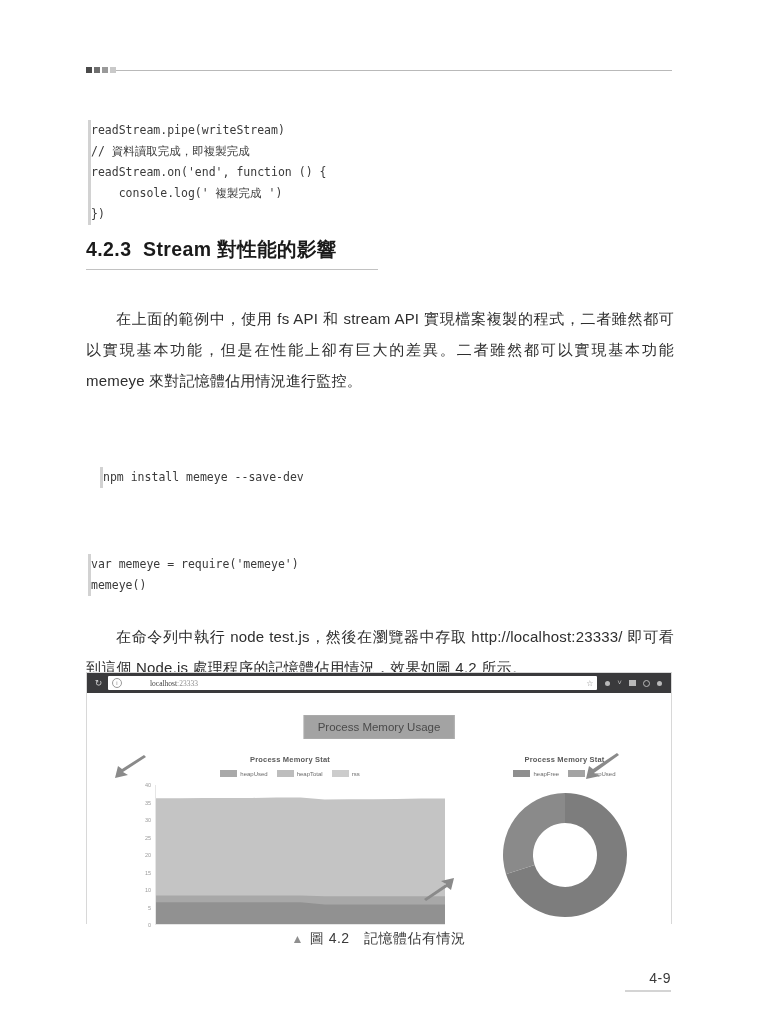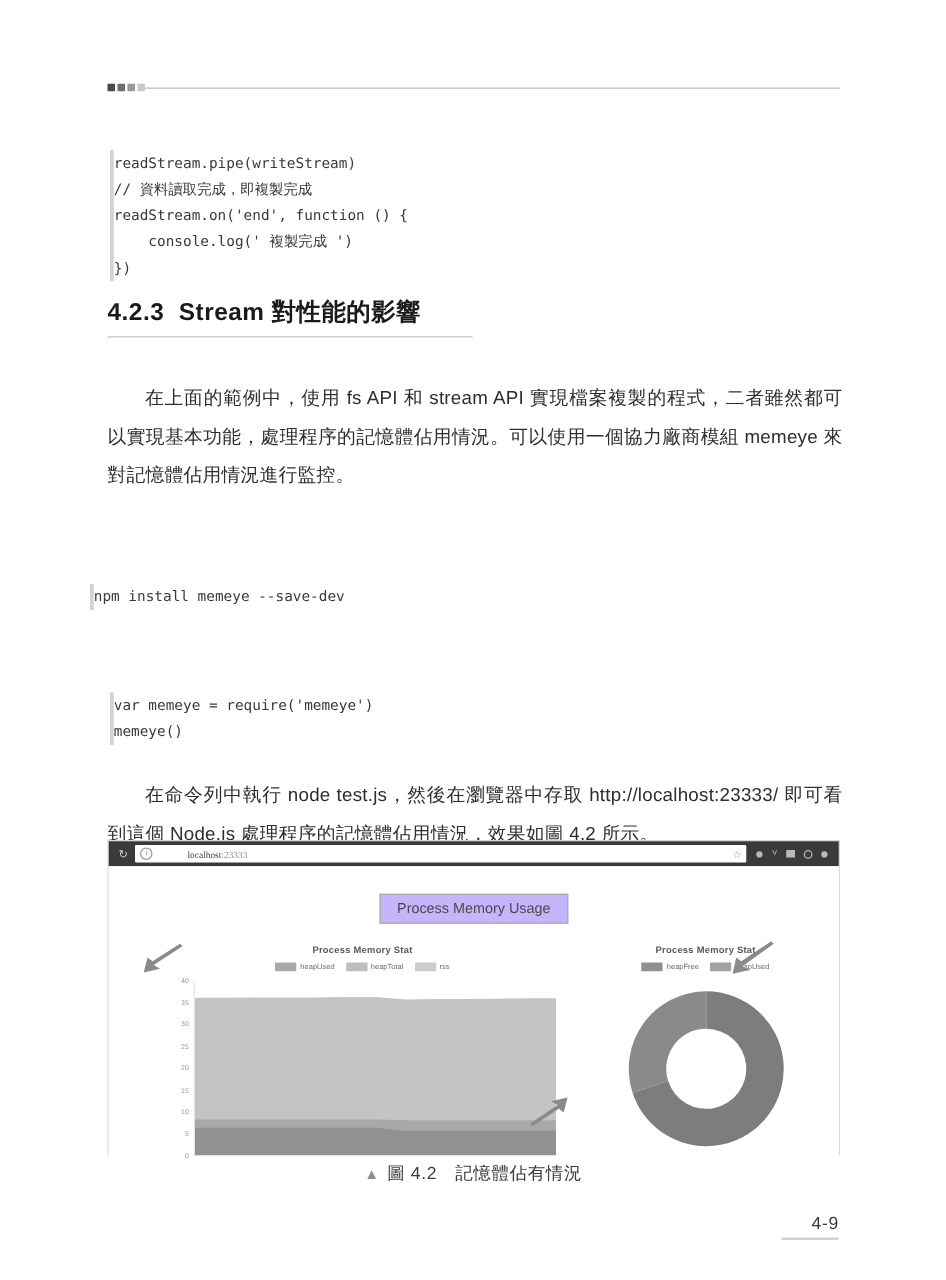--- a/index.html
+++ b/index.html
@@ -64,21 +64,21 @@
     position: absolute;
     border-left: 3px solid #d2d2d2;
     padding-left: 0;
     font-family: "DejaVu Sans Mono", monospace;
     font-size: 11.5px;
     line-height: 21px;
     color: #3a3a3a;
     white-space: pre;
   }
   .code-1 { left: 88px; top: 108px; }
-  .code-2 { left: 72px; top: 455px; }
+  .code-2 { left: 100px; top: 455px; }
   .code-3 { left: 88px; top: 542px; }
 
   
   .h3 {
     position: absolute;
     left: 86px; top: 236px;
     width: 300px;
   }
   .h3 .txt {
     font-size: 19.5px;
@@ -200,21 +200,21 @@
   }
 
   .app-title {
     position: absolute;
     left: 50%; transform: translateX(-50%);
     top: 22px;
     border: 1px solid #aaaaaa;
     padding: 5px 13px;
     font-size: 11.5px;
     color: #4a4a4a;
-    background: #c4b5fd;
+    background: #a3a3a3;
     white-space: nowrap;
   }
 
   
   .panel {
     position: absolute;
     top: 62px;
   }
   .panel-left  { left: 48px;  width: 310px; }
   .panel-right { left: 385px; width: 185px; }
@@ -342,21 +342,21 @@
     console.log(' 複製完成 ')
 })</pre>
 
   <div class="h3">
     <div class="txt">
       <span>4.2.3</span>&nbsp;&nbsp;<span>Stream 對性能的影響</span>
     </div>
     <div class="rule"></div>
   </div>
 
-  <p class="para p1">在上面的範例中，使用 fs API 和 stream API 實現檔案複製的程式，二者雖然都可以實現基本功能，處理程序的記憶體佔用情況。可以使用一個協力廠商模組 memeye 來對記憶體佔用情況進行監控。</p>
+  <p class="para p1">在上面的範例中，使用 fs API 和 stream API 實現檔案複製的程式，二者雖然都可以實現基本功能，但是在性能上卻有巨大的差異。二者雖然都可以實現基本功能 memeye 來對記憶體佔用情況進行監控。</p>
 
   <pre class="code code-2">npm install memeye --save-dev</pre>
 
 
   <pre class="code code-3">var memeye = require('memeye')
 memeye()</pre>
 
   <p class="para p4">在命令列中執行 node test.js，然後在瀏覽器中存取 http://localhost:23333/ 即可看到這個 Node.js 處理程序的記憶體佔用情況，效果如圖 4.2 所示。</p>
 
   <div class="figure">

